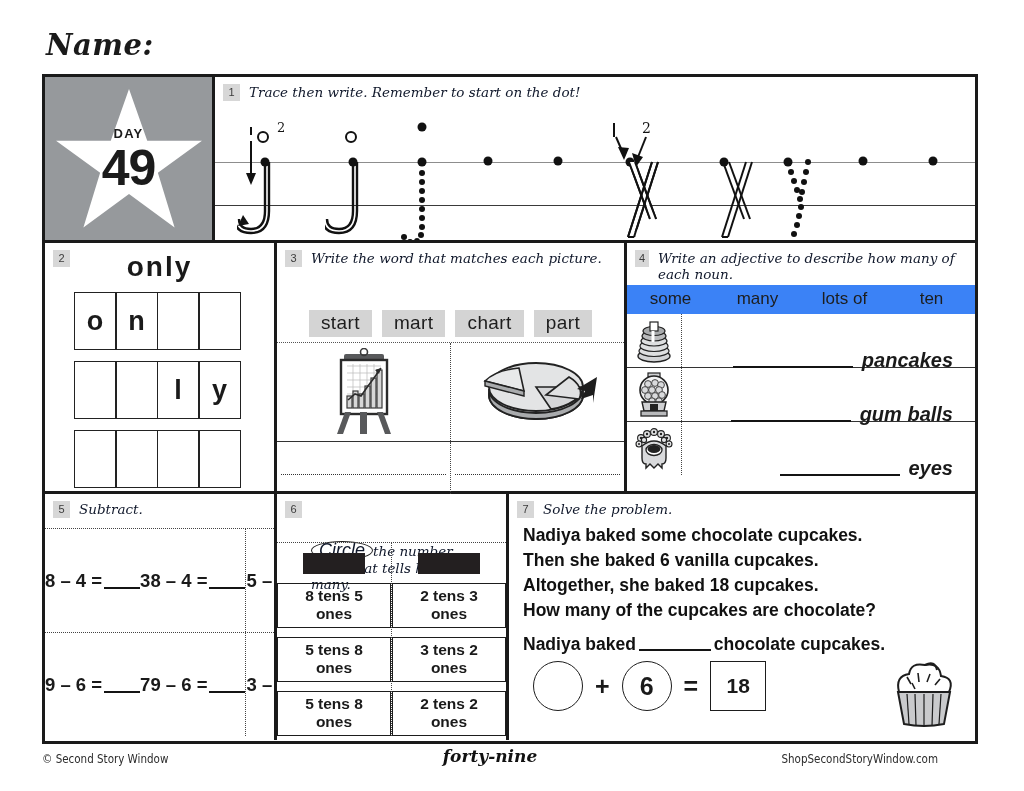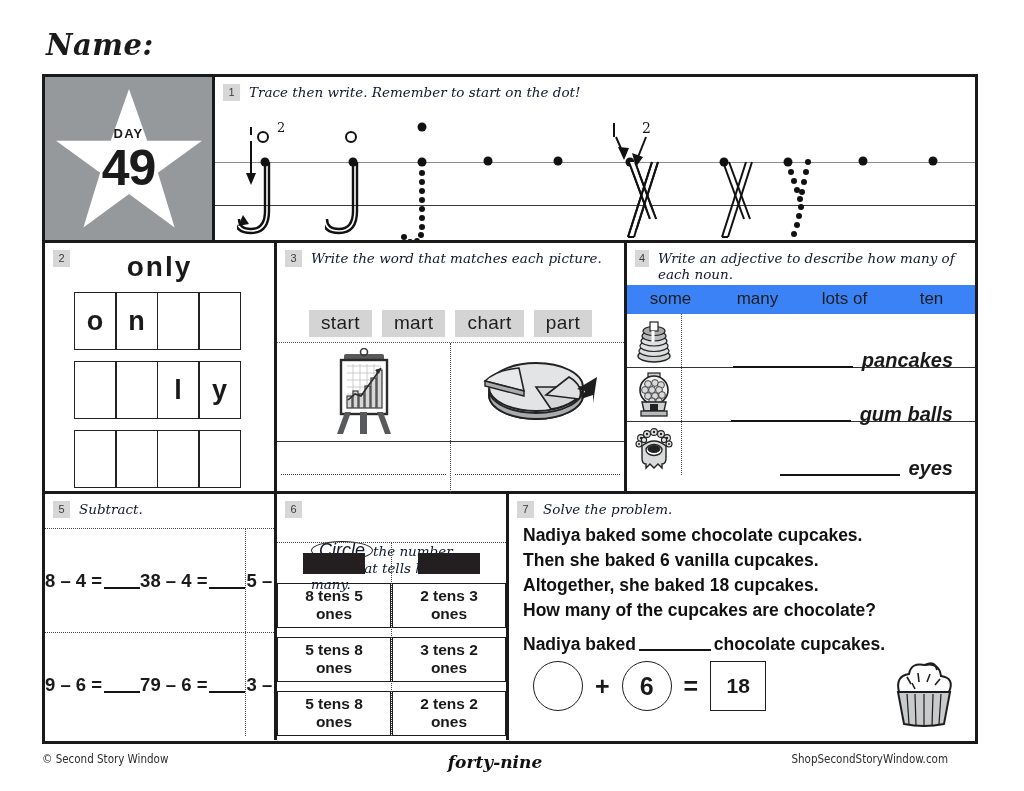--- a/index.html
+++ b/index.html
@@ -274,22 +274,22 @@
   }
   .eq-box{
     width:54px;height:48px;border:1.8px solid #1d1d1d;
     display:flex;align-items:center;justify-content:center;
     font-family:"Liberation Sans", sans-serif;font-weight:bold;font-size:21px;
   }
   .cupcake-pos{position:absolute;right:12px;bottom:6px;}
 
   
   .footer{
-    position:absolute;left:42px;right:28px;top:752px;
-    display:flex;align-items:flex-start;justify-content:space-between;
+    position:absolute;left:42px;right:38px;top:752px;
+    display:flex;align-items:flex-end;justify-content:space-between;
   }
   .foot-left,.foot-right{
     font-family:"DejaVu Sans Condensed","Liberation Sans",sans-serif;
     font-size:11.5px;color:#2b2b2b;
   }
   .foot-center{
     font-family:"DejaVu Serif", serif;
     font-weight:bold;font-style:italic;font-size:17px;color:#111;
     position:absolute;left:50%;transform:translateX(-50%);
   }

